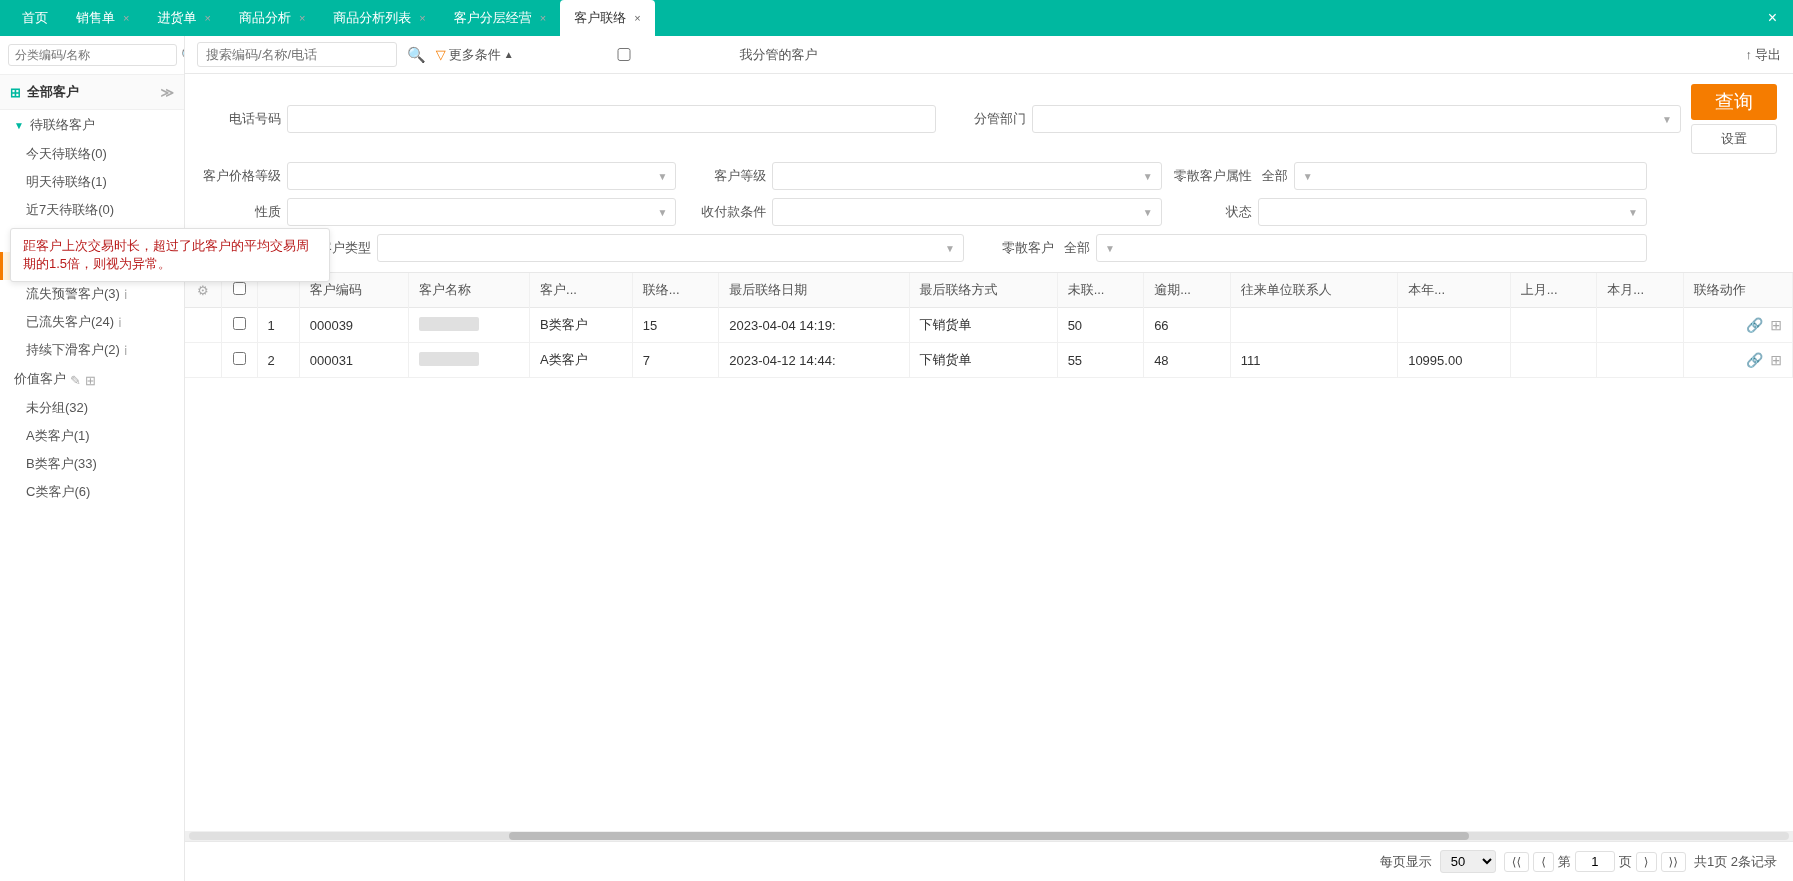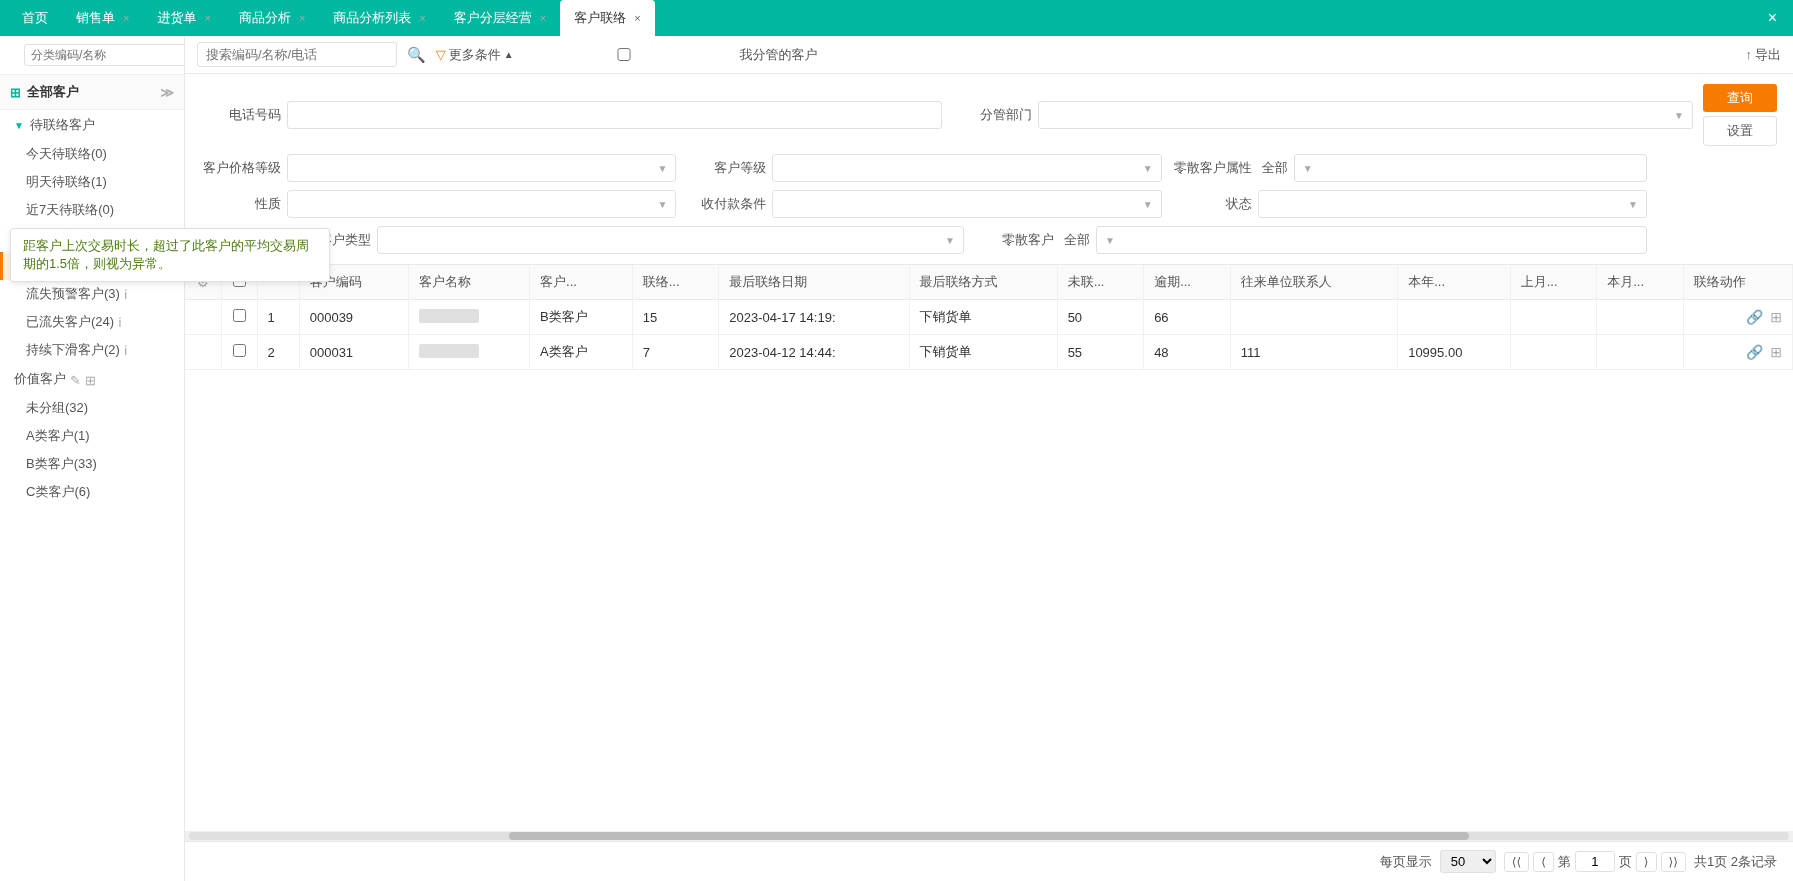--- a/index.html
+++ b/index.html
@@ -40,21 +40,21 @@
     .sidebar {
       width: 185px; background: white; border-right: 1px solid #e8e8e8;
       display: flex; flex-direction: column; overflow: hidden;
     }
     .sidebar-search {
       display: flex; align-items: center; padding: 8px;
       border-bottom: 1px solid #f0f0f0; gap: 4px;
     }
     .sidebar-search input {
       flex: 1; border: 1px solid #e0e0e0; border-radius: 3px;
-      padding: 3px 6px; font-size: 12px; outline: none; margin-left: 16px;
+      padding: 3px 6px; font-size: 12px; outline: none;
     }
     .sidebar-search .search-icon {
       color: #00b8a0; cursor: pointer; font-size: 14px;
     }
     .sidebar-content { overflow-y: auto; flex: 1; }
     .sidebar-section-header {
       display: flex; align-items: center; padding: 8px 10px;
       font-weight: bold; color: #333; background: #fafafa;
       border-bottom: 1px solid #f0f0f0;
     }
@@ -77,21 +77,21 @@
       display: flex; align-items: flex-end; padding: 6px 10px 6px 14px;
       color: #555;
     }
     .sidebar-value-group .edit-icon { margin-left: 4px; color: #aaa; cursor: pointer; }
 
     
     .tooltip-box {
       position: absolute; left: 10px; top: 228px;
       background: white; border: 1px solid #e0e0e0;
       padding: 8px 12px; z-index: 100; font-size: 12px;
-      color: #4d7c0f; max-width: 320px; box-shadow: 0 2px 6px rgba(0,0,0,0.1);
+      color: #b91c1c; max-width: 320px; box-shadow: 0 2px 6px rgba(0,0,0,0.1);
       border-radius: 3px;
     }
 
     
     .content-area {
       flex: 1; display: flex; flex-direction: column; overflow: hidden; background: #fca5a5;
     }
 
     
     .toolbar {
@@ -141,21 +141,21 @@
       display: flex; align-items: center; justify-content: space-between;
       cursor: pointer; background: white;
     }
     .filter-select-wrap .arrow { color: #aaa; font-size: 10px; }
     .filter-inline-label { color: #555; white-space: nowrap; margin-left: 4px; }
     .filter-btn-group {
       display: flex; flex-direction: column; gap: 4px;
     }
     .btn-query {
       background: #f57c00; color: white; border: none; border-radius: 3px;
-      padding: 5px 24px; cursor: pointer; font-size: 13px;
+      padding: 5px 24px; cursor: pointer; font-size: 19px;
     }
     .btn-settings {
       background: white; color: #555; border: 1px solid #e0e0e0; border-radius: 3px;
       padding: 5px 12px; cursor: pointer; font-size: 13px;
     }
     .dots-btn { color: #aaa; cursor: pointer; margin-left: 4px; font-size: 16px; }
 
     
     .table-wrap {
       flex: 1; overflow: auto; background: white; margin: 0;
@@ -460,21 +460,21 @@
             <td class="col-check">
               <input type="checkbox" style="">
             </td>
             <td>1</td>
             <td>000039</td>
             <td>
               <span style="display:inline-block;width:60px;height:14px;background:#e0e0e0;border-radius:2px;"></span>
             </td>
             <td>B类客户</td>
             <td>15</td>
-            <td>2023-04-17 14:19:</td>
+            <td>2023-04-04 14:19:</td>
             <td>
               <span class="link">下销货单</span>
             </td>
             <td>50</td>
             <td>66</td>
             <td></td>
             <td></td>
             <td></td>
             <td></td>
             <td>

